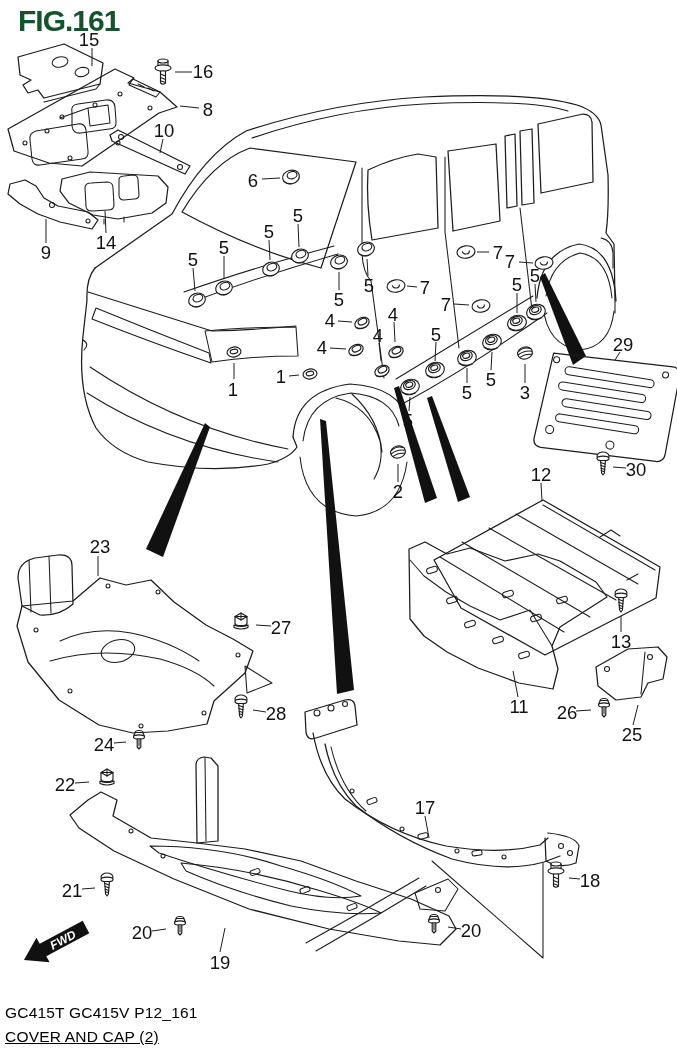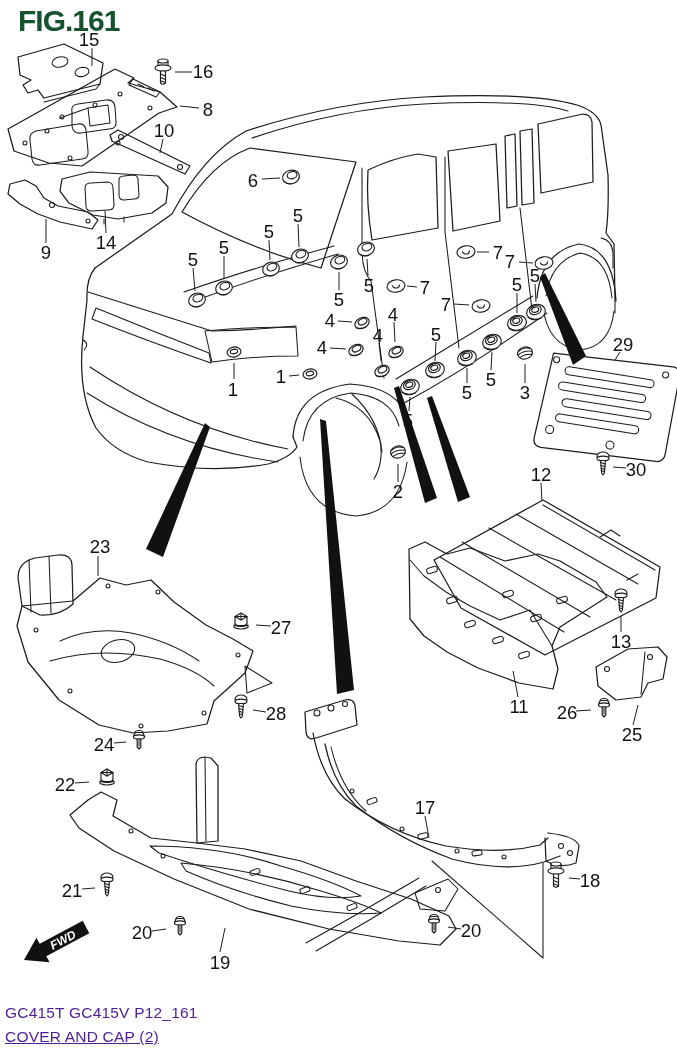--- a/index.html
+++ b/index.html
@@ -1,20 +1,20 @@
 <!DOCTYPE html>
 <html><head>
 <meta charset="utf-8">
 <style>
   html,body{margin:0;padding:0;background:#fff;}
   .page{position:relative;width:677px;height:1049px;background:#fff;overflow:hidden;
         font-family:"Liberation Sans",sans-serif;color:#111;}
   .fig-title{position:absolute;left:18px;top:4px;font-size:30px;font-weight:800;
              letter-spacing:-1px;color:#14532d;}
-  .footer{position:absolute;left:5px;font-size:15.5px;color:#4c1d95;letter-spacing:.2px;}
+  .footer{position:absolute;left:5px;font-size:15.5px;color:#000000;letter-spacing:.2px;}
   .footer.l1{top:1004px;}
   .footer.l2{top:1028px;text-decoration:underline;}
   svg{position:absolute;left:0;top:0;}
   .ln{fill:none;stroke:#1c1c1c;stroke-width:1.25;stroke-linecap:round;stroke-linejoin:round;}
   .lnt{fill:none;stroke:#1c1c1c;stroke-width:1.05;stroke-linecap:round;stroke-linejoin:round;}
   .wfill{fill:#fff;stroke:#1c1c1c;stroke-width:1.15;stroke-linecap:round;stroke-linejoin:round;}
   .solid{fill:#111;stroke:none;}
   .leader{stroke:#1c1c1c;stroke-width:1;}
   text.callout{font-family:"Liberation Sans",sans-serif;font-size:18.5px;fill:#111;
                text-anchor:middle;dominant-baseline:central;}

